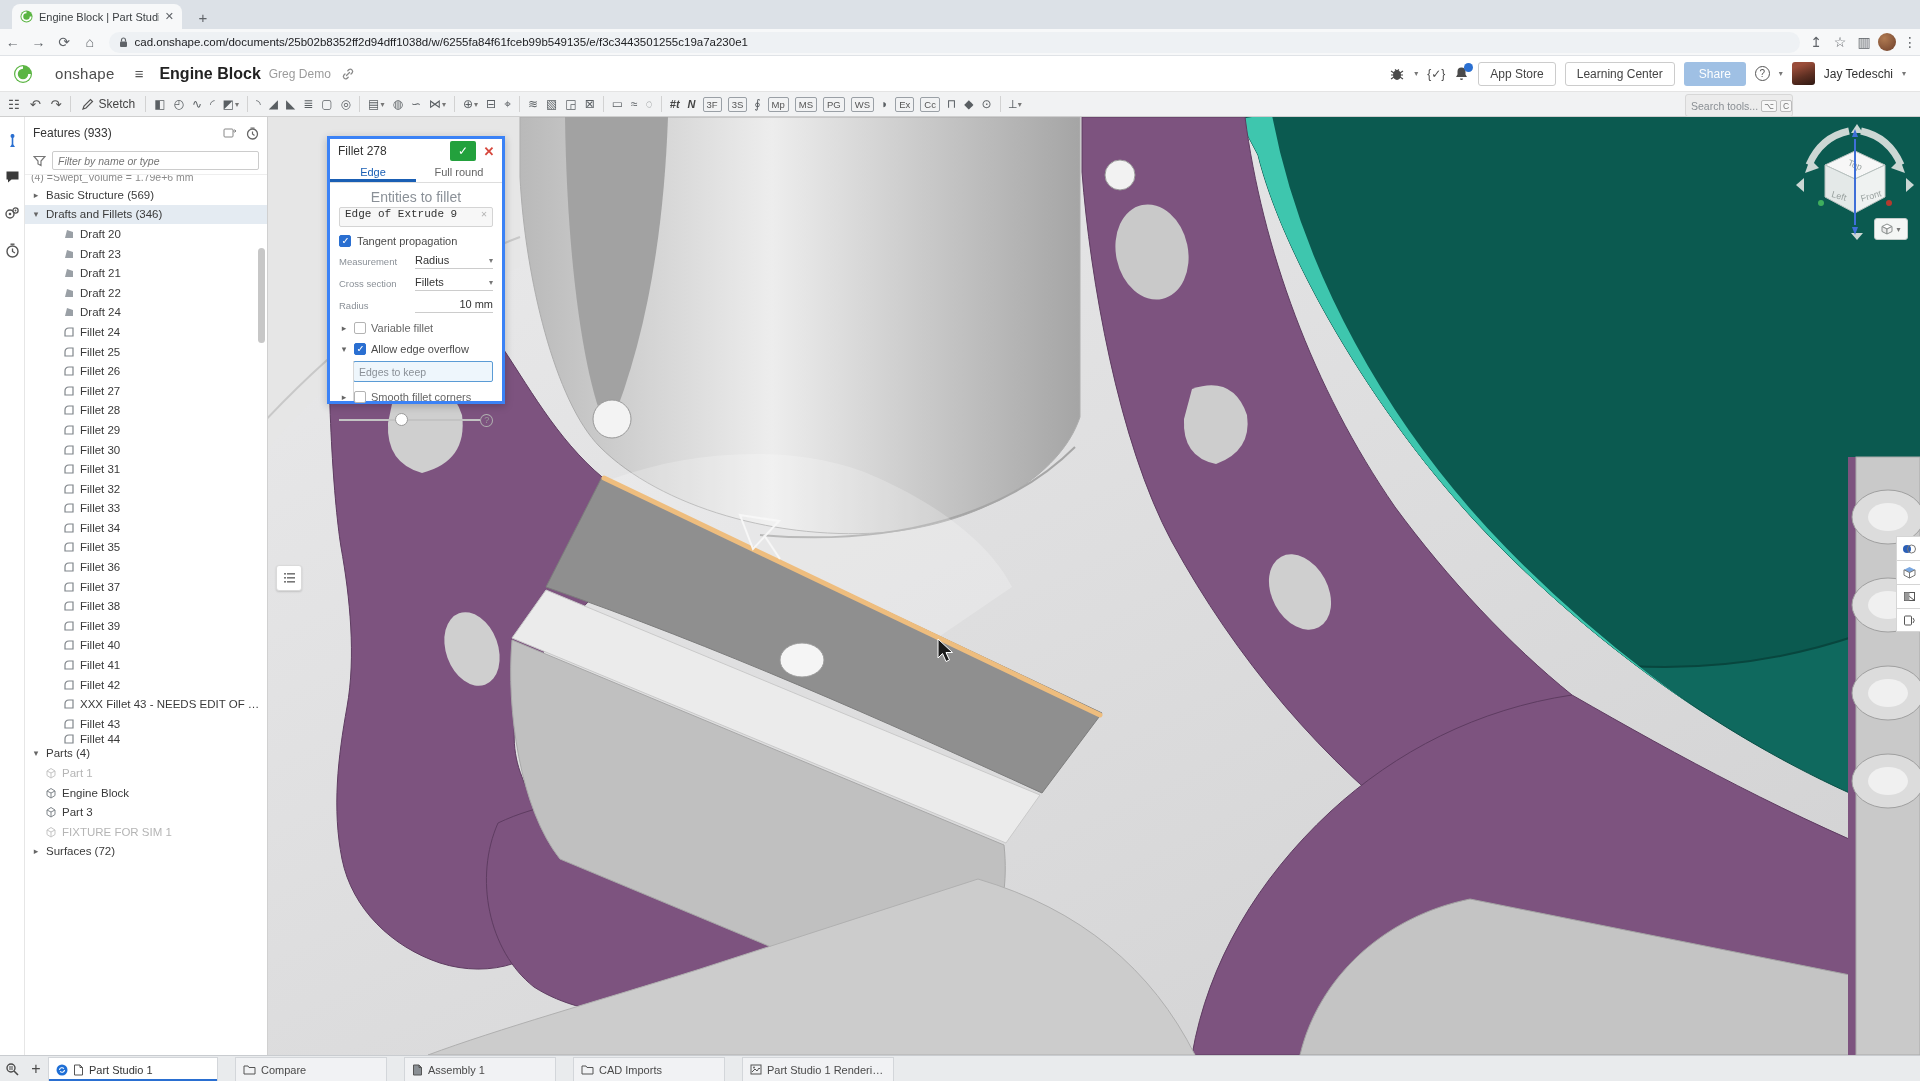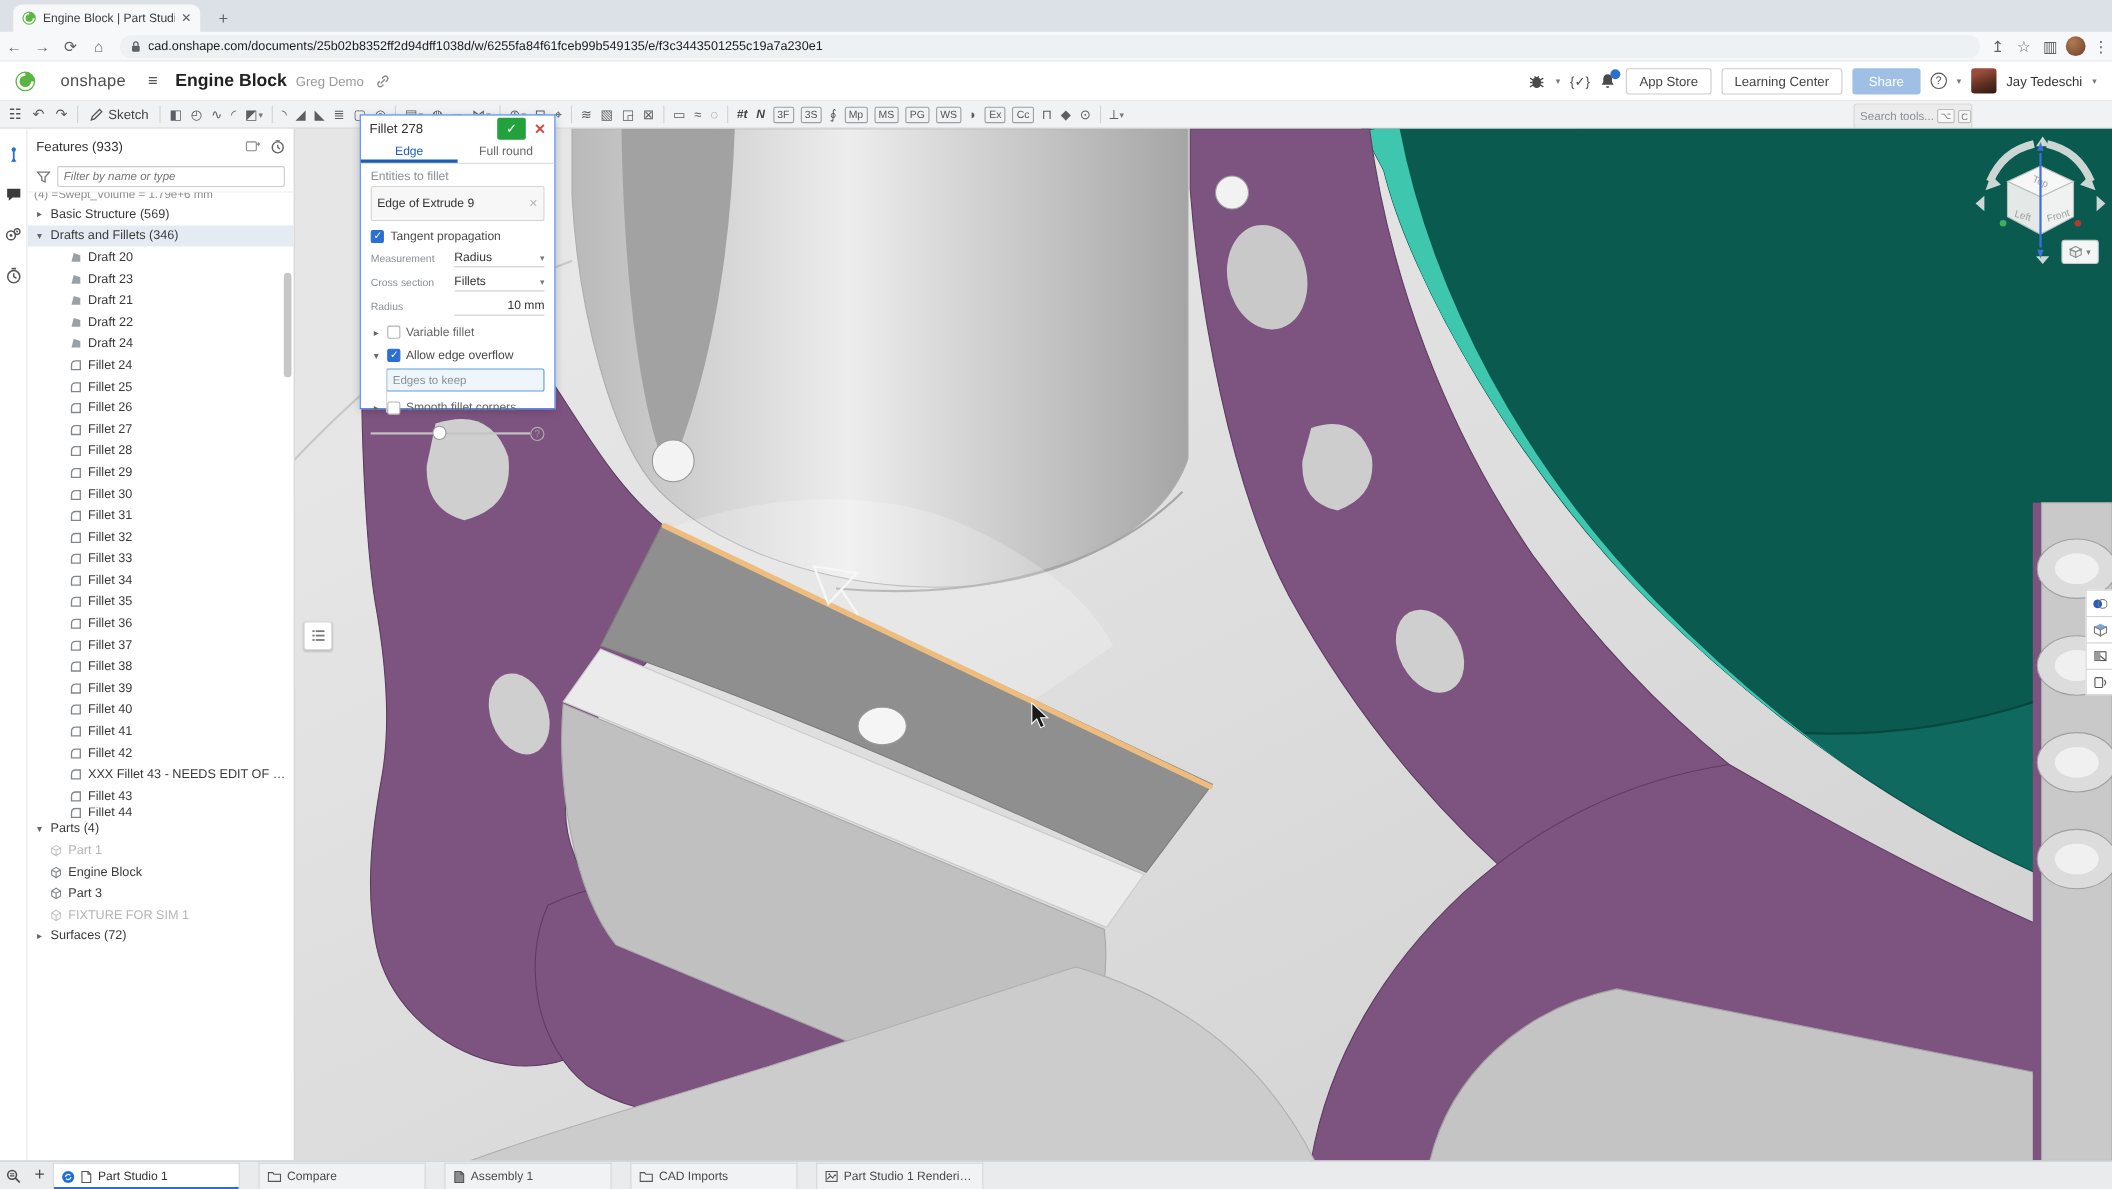--- a/index.html
+++ b/index.html
@@ -99,35 +99,35 @@
   .frow.clipt{height:10px;overflow:hidden;color:#8a8a8a;font-size:10.5px;}
   .frow.clipt .inner{margin-top:-7px;}
   .frow.clip{height:10px;}
   .frow.dim{color:#b5b5b5;}
   .frow.dim svg path, .frow.dim svg{stroke:#c5c5c5;}
   .chev{width:10px;font-size:9px;color:#666;text-align:center;}
   .flab{overflow:hidden;text-overflow:ellipsis;}
   .scroll-thumb{position:absolute;right:2px;top:73px;width:7px;height:95px;background:#c7c7c7;border-radius:4px;}
 
   
-  .dialog{position:absolute;left:327px;top:104px;width:178px;height:268px;background:#fff;
-       border:1px solid #3b82f6;box-shadow:0 2px 8px rgba(0,0,0,.22);font-size:11px;}
+  .dialog{position:absolute;left:327px;top:136px;width:178px;height:268px;background:#fff;
+       border:3px solid #3b82f6;box-shadow:0 2px 8px rgba(0,0,0,.22);font-size:11px;}
   .dlg-head{display:flex;align-items:center;height:24px;padding-left:8px;}
   .dlg-title{font-size:12px;color:#333;flex:1;}
   .btn-ok{width:26px;height:20px;background:#23a13d;color:#fff;border:none;font-size:12px;
        display:flex;align-items:center;justify-content:center;margin-right:4px;border-radius:2px;}
   .btn-x{width:18px;height:20px;background:#fff;color:#d6473c;border:none;font-size:13px;
        display:flex;align-items:center;justify-content:center;margin-right:4px;font-weight:bold;}
   .dlg-tabs{display:flex;border-bottom:1px solid #ddd;height:20px;}
   .dlg-tab{flex:1;text-align:center;font-size:11px;color:#666;padding-top:3px;}
   .dlg-tab.active{color:#1a5fb4;border-bottom:3px solid #1a5fb4;}
   .dlg-body{padding:6px 9px 0 9px;}
-  .lbl-s{font-size:11px;color:#8a9097;margin-bottom:2px;}
-  .sel-box{height:32px;background:#f7f7f7;border:1px solid #d4d4d4;border-radius:2px;display:flex;
-       align-items:center;padding:0 5px;color:#333;}
+  .lbl-s{font-size:14px;color:#8a9097;margin-bottom:2px;text-align:center;}
+  .sel-box{height:20px;background:#f7f7f7;border:1px solid #d4d4d4;border-radius:2px;display:flex;
+       padding:0 5px;color:#333;font-family:Liberation Mono, monospace;}
   .sel-box .x{margin-left:auto;color:#b5b5b5;font-size:10px;}
   .cbrow{display:flex;align-items:center;gap:6px;margin-top:8px;color:#4a4a4a;}
   .cb{width:12px;height:12px;border:1px solid #b3b3b3;border-radius:2px;background:#fff;flex:none;}
   .cb.on{background:#2a6fd1;border-color:#2a6fd1;position:relative;}
   .cb.on::after{content:"✓";position:absolute;left:1.5px;top:-1.5px;color:#fff;font-size:9.5px;}
   .selrow{display:flex;align-items:center;margin-top:7px;}
   .selrow .rl{width:76px;font-size:9.5px;color:#8a9097;}
   .selrow .rv{flex:1;border-bottom:1px solid #ccc;display:flex;align-items:center;color:#333;padding-bottom:2px;}
   .selrow .rv .caret{margin-left:auto;}
   .selrow .rv.num{justify-content:flex-end;}

